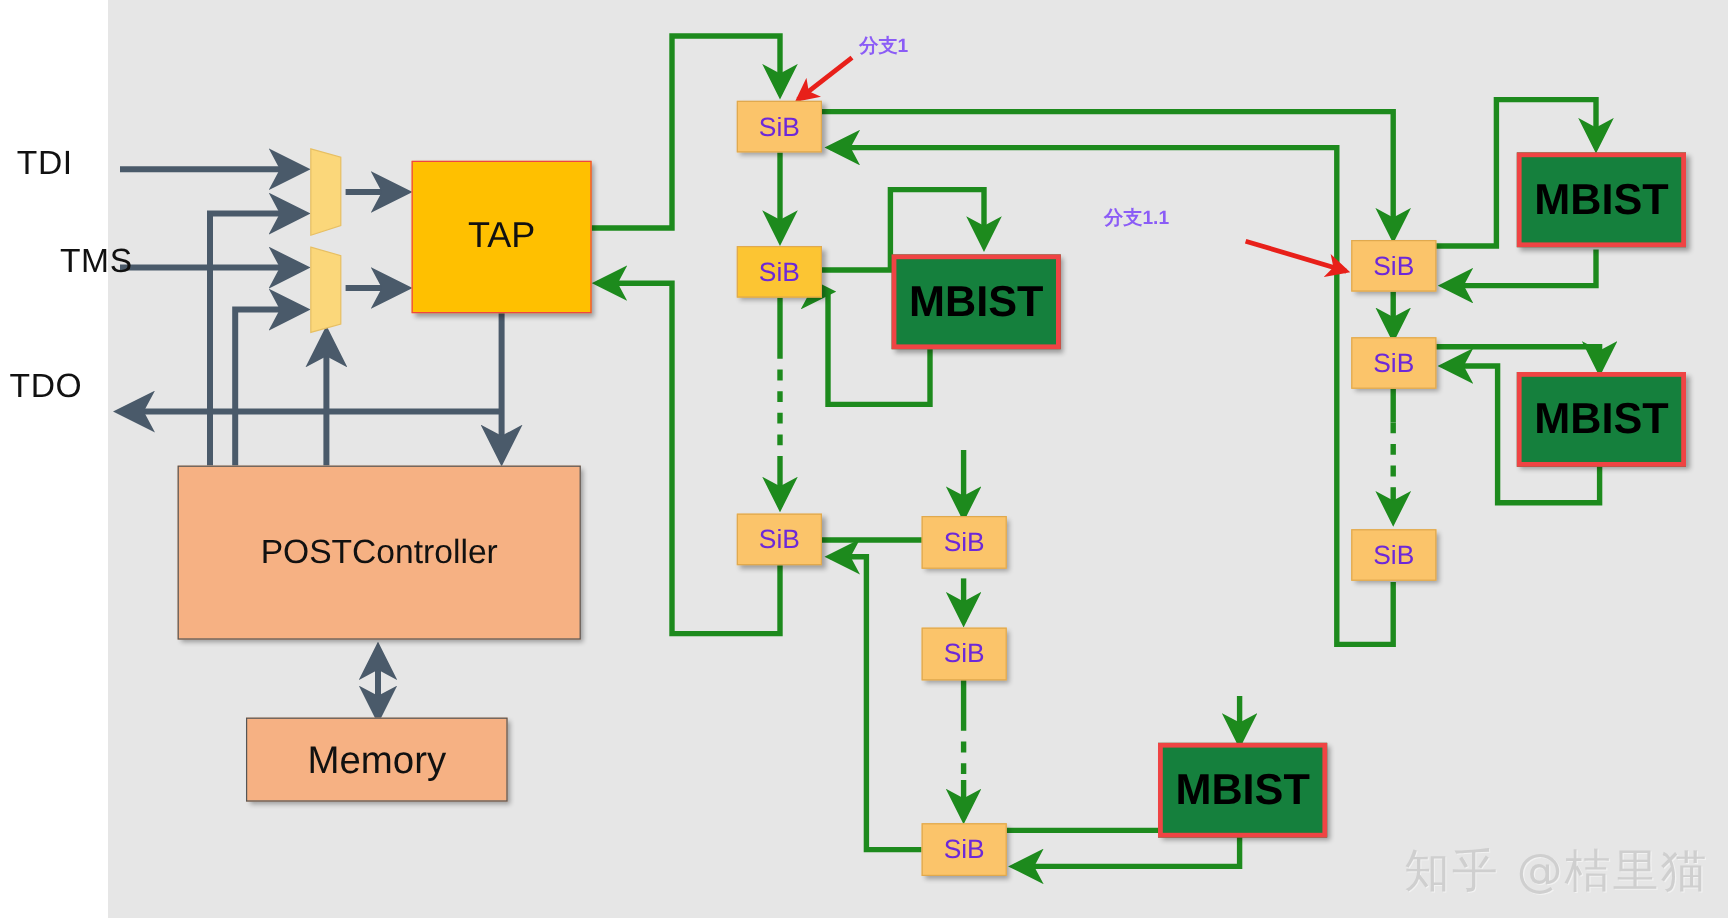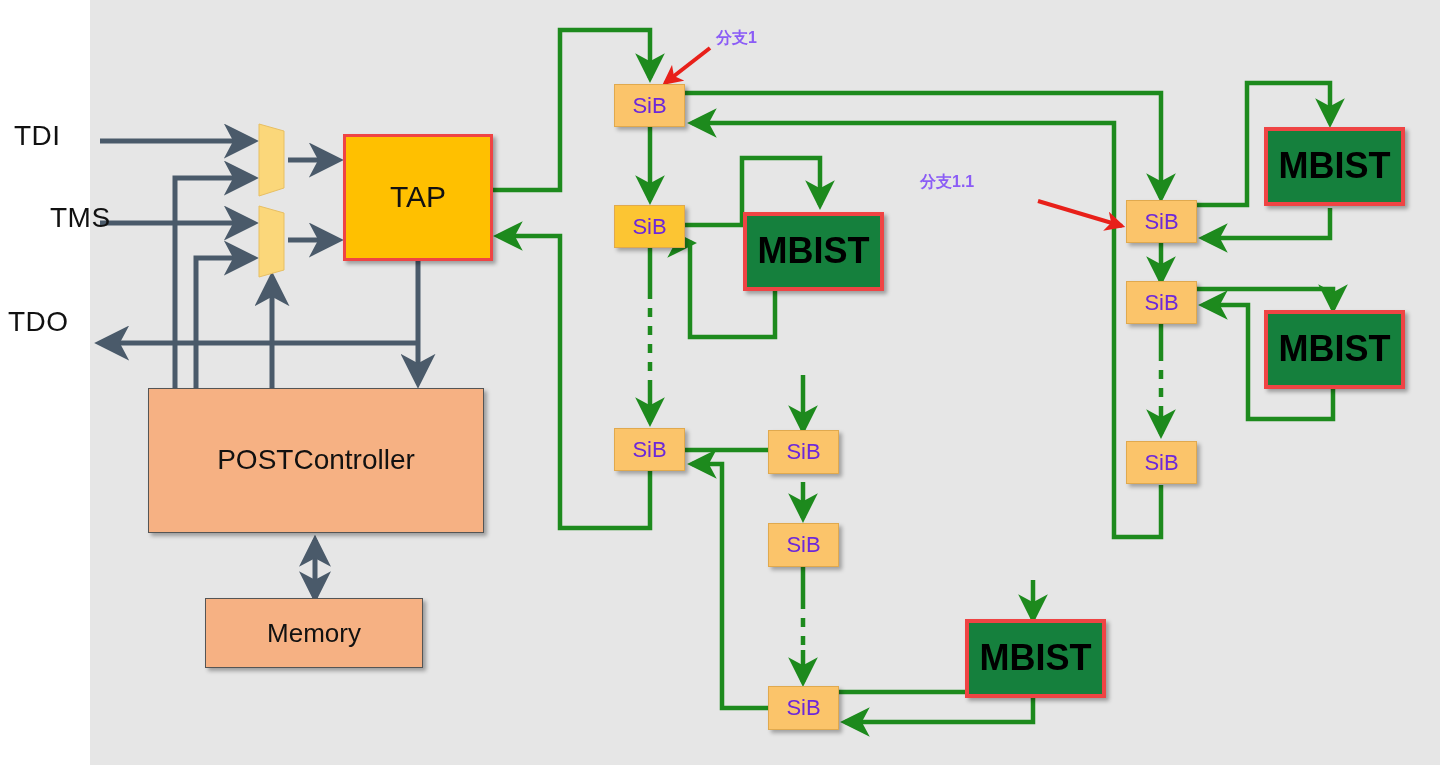--- a/index.html
+++ b/index.html
@@ -2,25 +2,25 @@
 <html><head>
 <meta charset="utf-8">
 <style>
   html,body{margin:0;padding:0;background:#ffffff;}
   #stage{position:relative;width:1440px;height:765px;background:#ffffff;
          font-family:"Liberation Sans","DejaVu Sans",sans-serif;overflow:hidden;}
   #canvas-bg{position:absolute;left:90px;top:0;width:1350px;height:765px;background:#e6e6e6;}
   svg.layer{position:absolute;left:0;top:0;width:1440px;height:765px;}
   .node{position:absolute;box-sizing:border-box;display:flex;align-items:center;
         justify-content:center;text-align:center;line-height:1.08;}
-  .n-tap{background:#FFC000;border:3px solid #ef4444;color:#111;font-size:30px;
+  .n-tap{background:#FFC000;border:1px solid #ef4444;color:#111;font-size:30px;
          box-shadow:3px 3px 4px rgba(0,0,0,.32);}
   .n-post{background:#F6B183;border:1px solid #555;color:#111;font-size:28px;
           box-shadow:3px 3px 4px rgba(0,0,0,.32);flex-direction:row;}
-  .n-mem{background:#F6B183;border:1px solid #555;color:#111;font-size:26px;
+  .n-mem{background:#F6B183;border:1px solid #555;color:#111;font-size:32px;
          box-shadow:3px 3px 4px rgba(0,0,0,.32);}
   .n-sib{background:#FBC46A;border:1px solid #e0a94e;color:#6d28d9;font-size:22px;
          box-shadow:3px 3px 4px rgba(0,0,0,.30);}
   .n-sib-hi{background:#FCC533;border:1px solid #e0a94e;}
   .n-mbist{background:#15803d;border:4px solid #ef4444;color:#000;font-size:36px;
            font-weight:bold;box-shadow:3px 3px 4px rgba(0,0,0,.32);}
   .port-label{position:absolute;color:#111;font-size:28px;letter-spacing:.5px;}
   .ann{position:absolute;color:#8b5cf6;font-size:16px;font-weight:bold;white-space:nowrap;}
   #watermark{position:absolute;right:16px;bottom:14px;color:#cfcfcf;font-size:38px;
              letter-spacing:2px;white-space:nowrap;
@@ -164,14 +164,15 @@
   <div class="node n-sib" style="left:768px;top:686px;width:71px;height:44px;">SiB</div>
 
   <div class="node n-mbist" style="left:743px;top:212px;width:141px;height:79px;">MBIST</div>
   <div class="node n-mbist" style="left:1264px;top:127px;width:141px;height:79px;">MBIST</div>
   <div class="node n-mbist" style="left:1264px;top:310px;width:141px;height:79px;">MBIST</div>
   <div class="node n-mbist" style="left:965px;top:619px;width:141px;height:79px;">MBIST</div>
 
   <div class="ann" style="left:716px;top:28px;">分支1</div>
   <div class="ann" style="left:920px;top:172px;">分支1.1</div>
 
+  <div id="watermark">知乎 @桔里猫</div>
 
 </div>
 
 </body></html>

